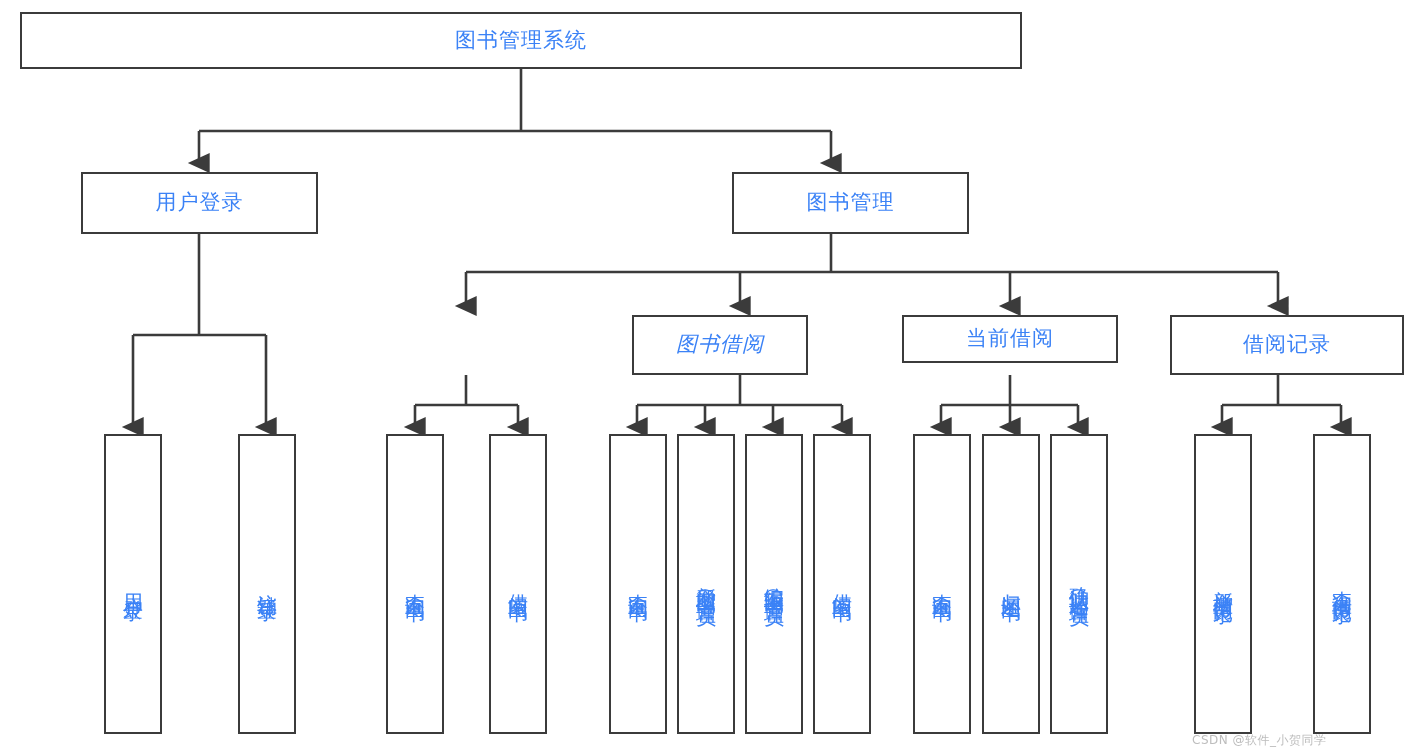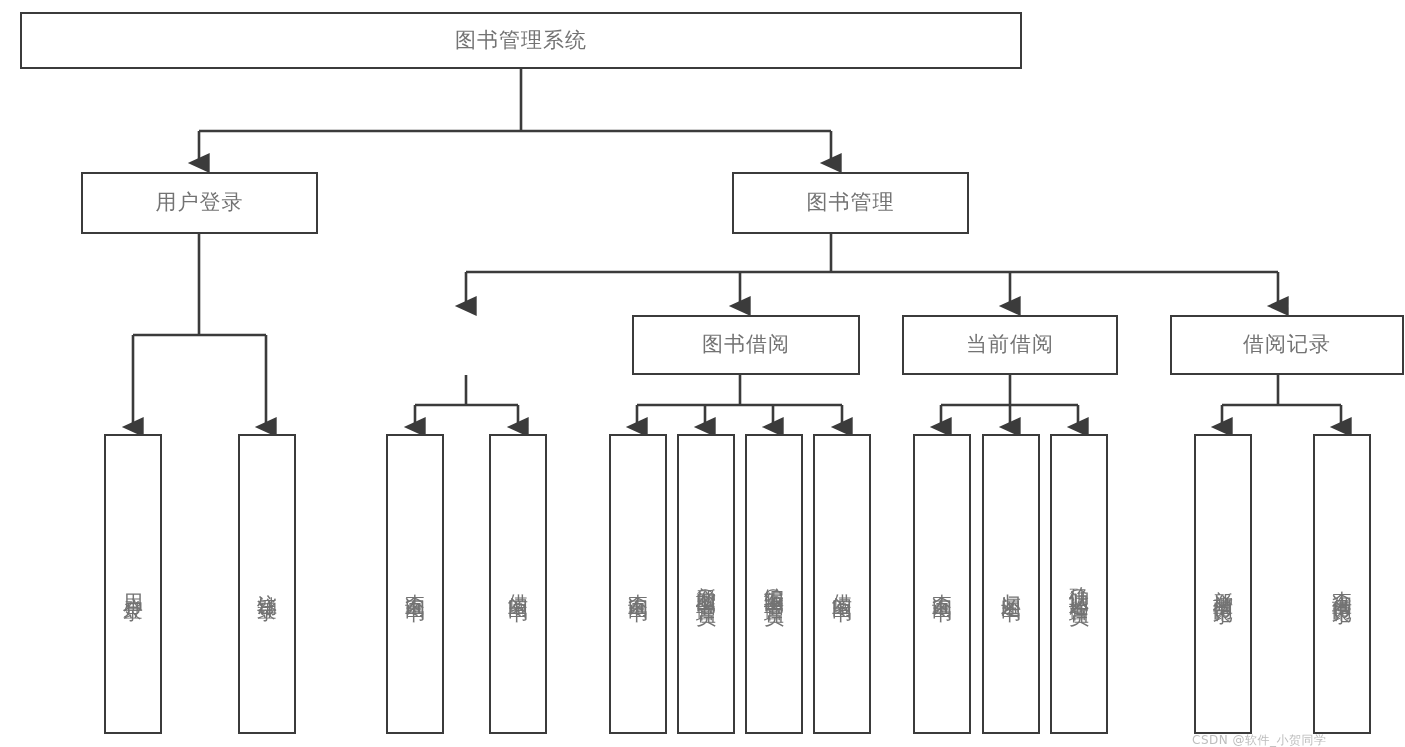--- a/index.html
+++ b/index.html
@@ -26,21 +26,21 @@
     pointer-events: none;
   }
   .node {
     position: absolute;
     box-sizing: border-box;
     border: 2px solid #3b3b3b;
     background: #ffffff;
     display: flex;
     align-items: center;
     justify-content: center;
-    color: #737373;
+    color: #3b82f6;
   }
   .node.horizontal {
     font-size: 21px;
     letter-spacing: 1px;
     line-height: 1.2;
   }
   .node.vertical {
     writing-mode: vertical-rl;
     text-orientation: upright;
     font-size: 20px;
@@ -127,24 +127,24 @@
     <span>图书管理系统</span>
   </div>
 
   <div class="node horizontal" style="left:81px; top:172px; width:237px; height:62px;">
     <span>用户登录</span>
   </div>
   <div class="node horizontal" style="left:732px; top:172px; width:237px; height:62px;">
     <span>图书管理</span>
   </div>
 
-  <div class="node horizontal" style="left:632px; top:315px; width:228px; height:60px;">
+  <div class="node horizontal" style="left:632px; top:315px; width:176px; height:60px;font-style:italic;">
     <span>图书借阅</span>
   </div>
-  <div class="node horizontal" style="left:902px; top:315px; width:216px; height:60px;">
+  <div class="node horizontal" style="left:902px; top:315px; width:216px; height:48px;">
     <span>当前借阅</span>
   </div>
   <div class="node horizontal" style="left:1170px; top:315px; width:234px; height:60px;">
     <span>借阅记录</span>
   </div>
 
   <div class="node vertical" style="left:104px; top:434px; width:58px; height:300px;">
     <span class="vtext">用户登录</span>
   </div>
   <div class="node vertical" style="left:238px; top:434px; width:58px; height:300px;">

